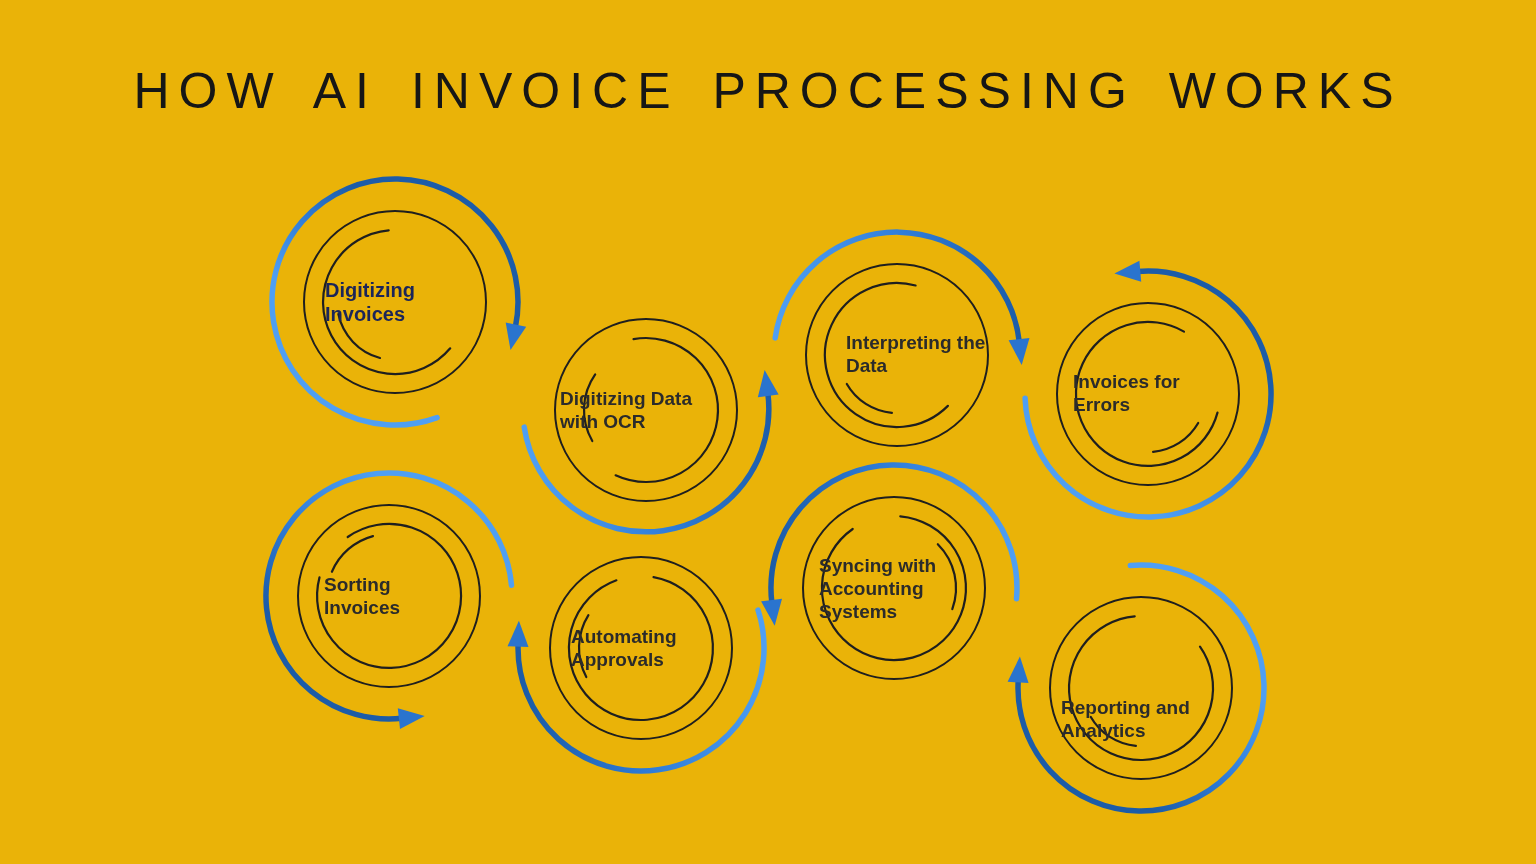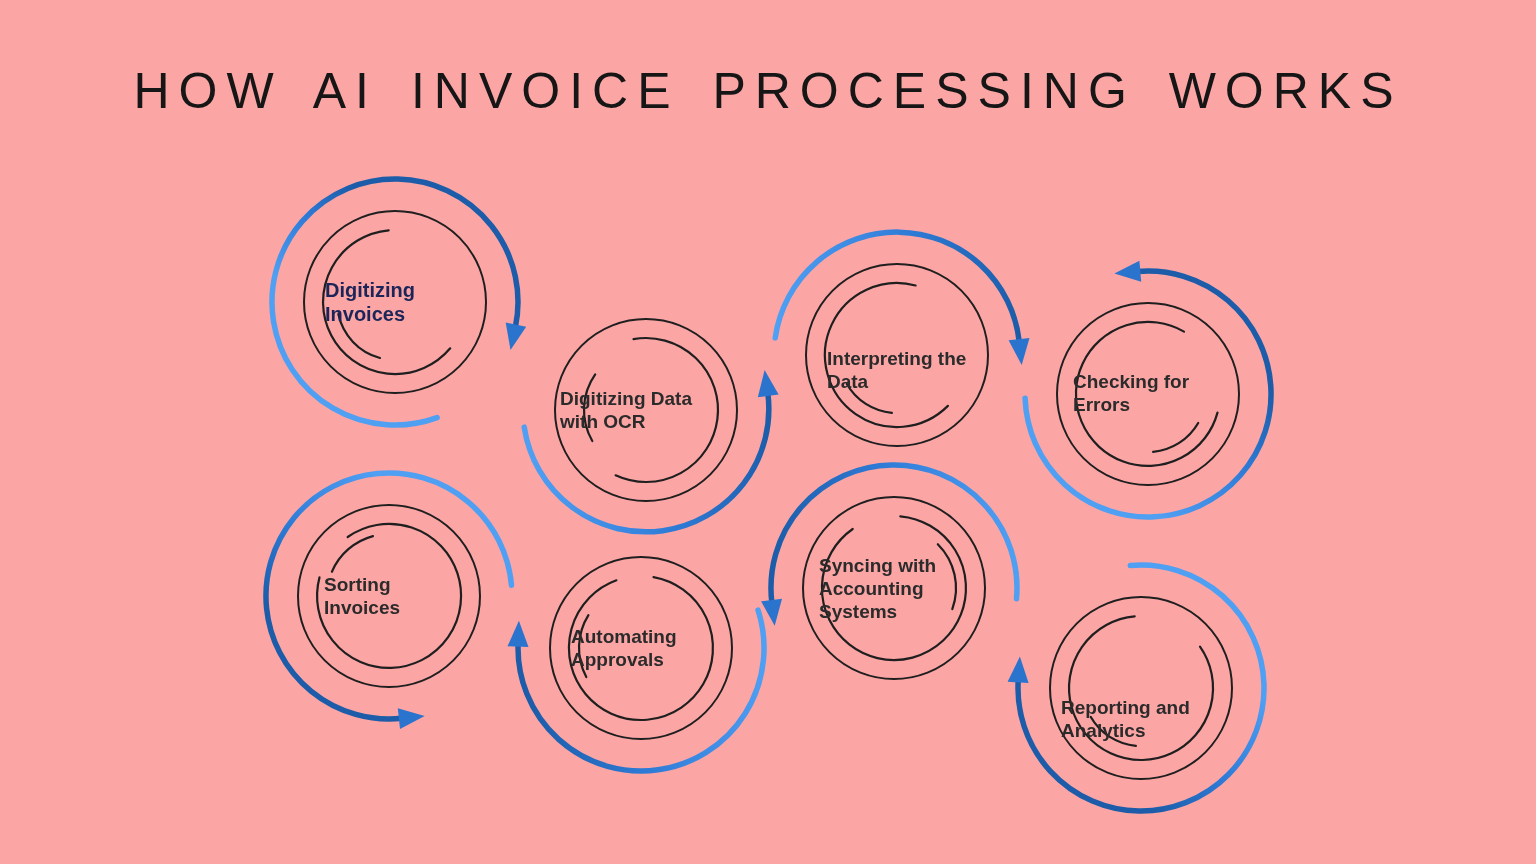--- a/index.html
+++ b/index.html
@@ -5,21 +5,21 @@
   html, body {
     margin: 0;
     padding: 0;
     background: #ffffff;
     font-family: "Liberation Sans", sans-serif;
   }
   #canvas {
     position: relative;
     width: 1536px;
     height: 864px;
-    background: #fca5a5;
+    background: #eab308;
     overflow: hidden;
   }
   #page-title {
     position: absolute;
     left: 0;
     top: 62px;
     width: 100%;
     text-align: center;
     font-size: 50px;
     font-weight: 400;
@@ -152,23 +152,23 @@
         <path d="M 1135.9 745.8 A 58 58 0 0 1 1090.8 717.0" fill="none" stroke="#1F1F1F" stroke-width="2.2" stroke-linecap="round"></path>
         <path d="M 1130.3 565.5 A 123 123 0 1 1 1018.3 679.4" fill="none" stroke="url(#grad-7)" stroke-width="5.5" stroke-linecap="round"></path>
         <polygon points="1019.9,656.5 1028.6,683.1 1007.6,681.7" fill="#2A74CE"></polygon>
       </g>
     </svg>
 
   <div class="step-label accent" style="left:395px; top:302px; width:140px;">Digitizing Invoices</div>
 
   <div class="step-label" style="left:646px; top:411px; width:172px;">Digitizing Data with OCR</div>
 
-  <div class="step-label" style="left:897px; top:355px; width:140px;margin-top:16px;">Interpreting the Data</div>
+  <div class="step-label" style="left:916px; top:355px; width:140px;">Interpreting the Data</div>
 
-  <div class="step-label" style="left:1148px; top:394px; width:150px;">Checking for Errors</div>
+  <div class="step-label" style="left:1148px; top:394px; width:150px;">Invoices for Errors</div>
 
   <div class="step-label" style="left:389px; top:597px; width:130px;">Sorting Invoices</div>
 
   <div class="step-label" style="left:641px; top:649px; width:140px;">Automating Approvals</div>
 
   <div class="step-label" style="left:894px; top:589px; width:150px;">Syncing with Accounting Systems</div>
 
   <div class="step-label" style="left:1141px; top:720px; width:160px;">Reporting and Analytics</div>
 </div>
 

